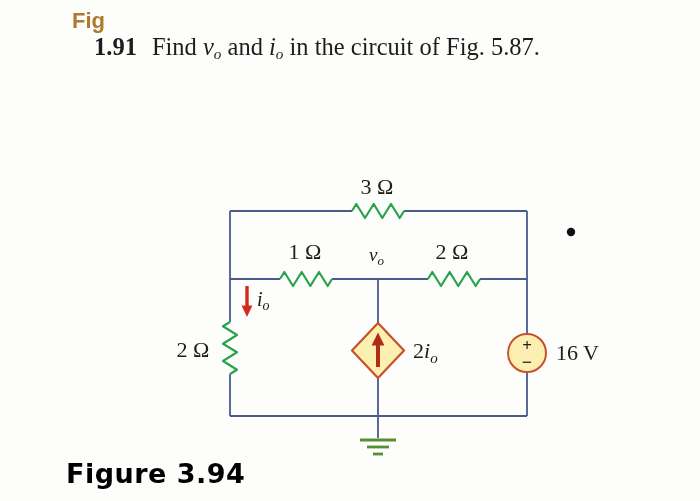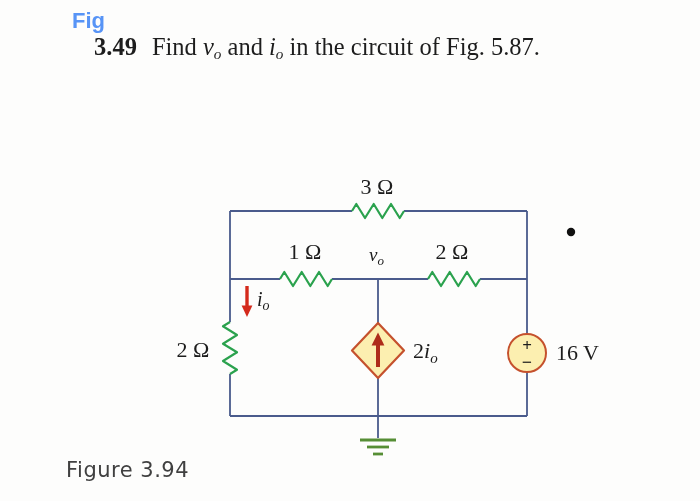--- a/index.html
+++ b/index.html
@@ -12,21 +12,21 @@
     font-family: "Liberation Serif", serif;
     color: #1d1d1d;
   }
   .ghost-text {
     position: absolute;
     left: 72px;
     top: 8px;
     font-family: "Liberation Sans", sans-serif;
     font-weight: bold;
     font-size: 22px;
-    color: #3b82f6;
+    color: #a16207;
     opacity: 0.85;
     user-select: none;
   }
   .problem-title {
     position: absolute;
     left: 94px;
     top: 33px;
     font-size: 24.5px;
     white-space: nowrap;
   }
@@ -46,39 +46,39 @@
   .circuit-svg {
     position: absolute;
     left: 0;
     top: 0;
   }
   .figure-caption {
     position: absolute;
     left: 66px;
     top: 458px;
     font-family: "DejaVu Sans", "Liberation Sans", sans-serif;
-    font-weight: normal;
-    font-size: 21px;
-    color: #404040;
+    font-weight: bold;
+    font-size: 27px;
+    color: #000000;
     letter-spacing: 0.5px;
   }
   svg text {
     font-family: "Liberation Serif", serif;
     fill: #1d1d1d;
   }
 </style>
 </head>
 <body>
 
 <div class="page">
 
   <div class="ghost-text">Fig</div>
 
   <div class="problem-title">
-    <span class="num">3.49</span><span>Find </span><i>v</i><sub>o</sub><span> and </span><i>i</i><sub>o</sub><span> in the circuit of Fig. 5.87.</span>
+    <span class="num">1.91</span><span>Find </span><i>v</i><sub>o</sub><span> and </span><i>i</i><sub>o</sub><span> in the circuit of Fig. 5.87.</span>
   </div>
 
   <svg class="circuit-svg" width="700" height="501" viewBox="0 0 700 501">
 
     <path d="M230 211 H352 M404 211 H527
              M230 211 V322 M230 374 V416
              M230 279 H280 M332 279 H428 M480 279 H527
              M527 211 V334 M527 372 V416
              M230 416 H527
              M378 279 V323 M378 378 V438" fill="none" stroke="#4a5b8c" stroke-width="1.8"></path>

